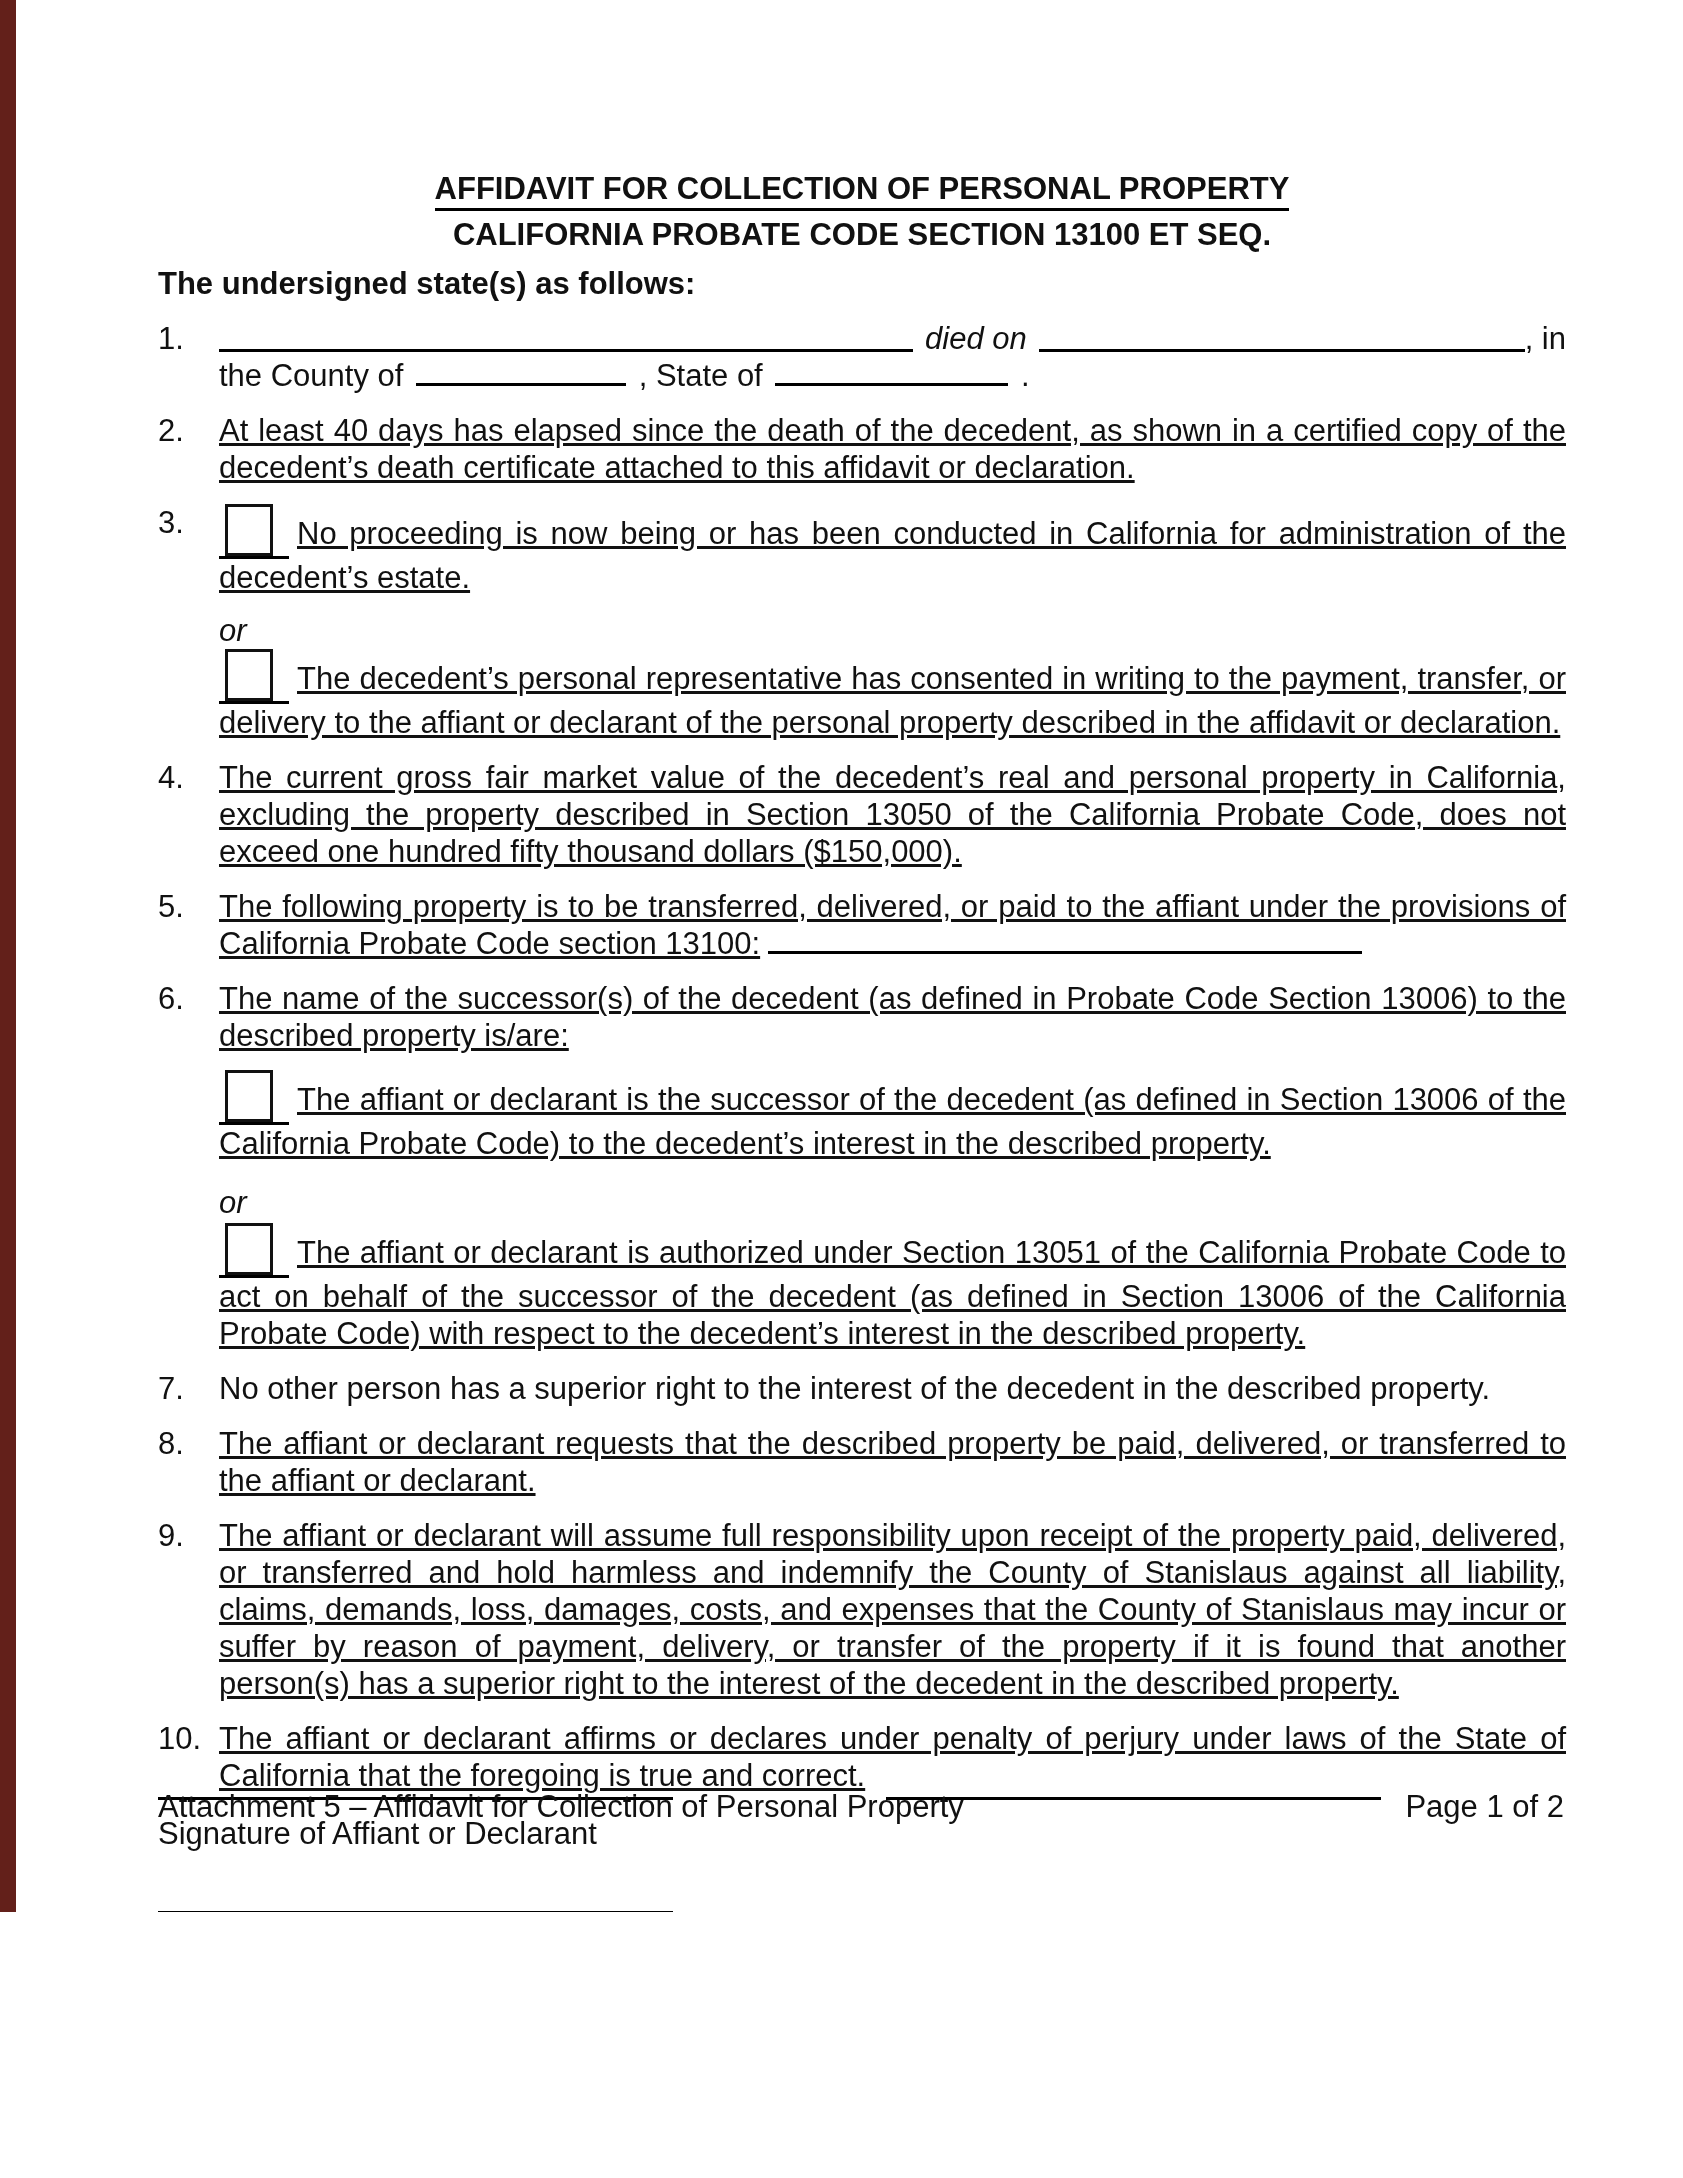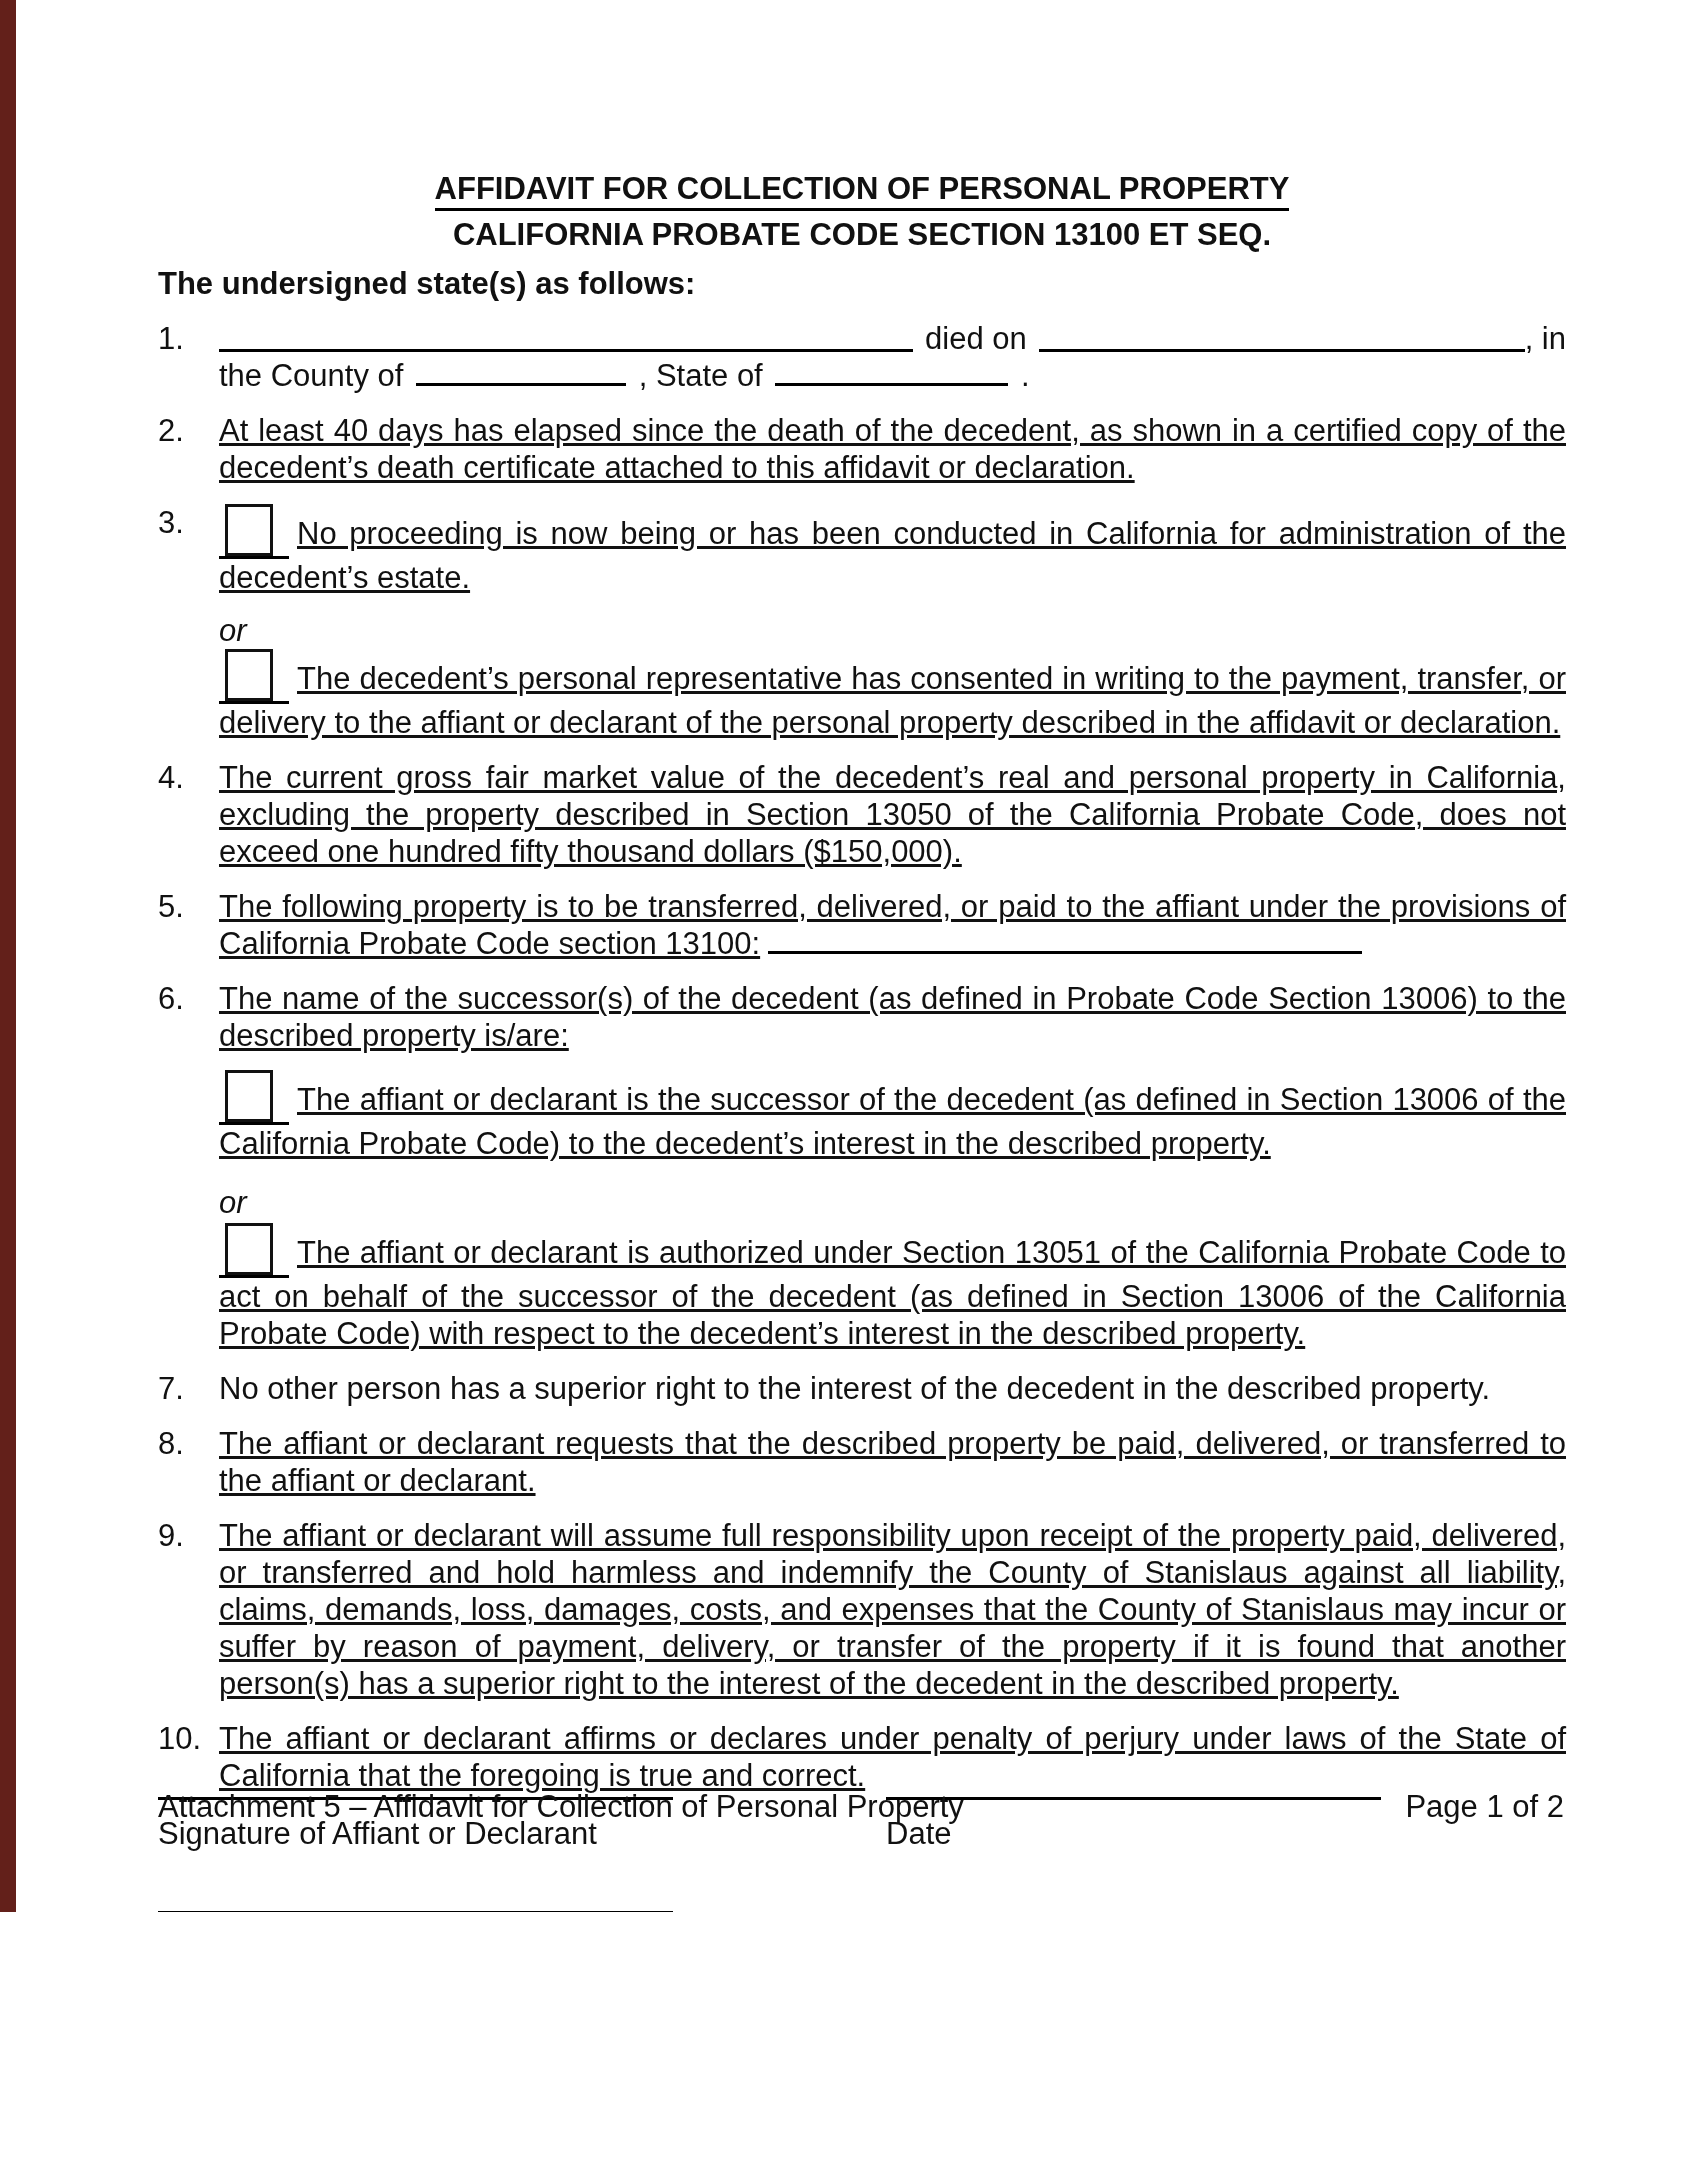--- a/index.html
+++ b/index.html
@@ -14,21 +14,21 @@
   .title .t2{margin-top:5px;}
   .intro{margin-top:12px;font-weight:bold;}
   .item{display:flex;margin-top:18px;}
   .item .num{flex:0 0 61px;}
   .item .body{flex:1;min-width:0;}
   .just{text-align:justify;text-decoration:underline;}
   
   .line1{display:flex;align-items:baseline;white-space:nowrap;}
   .line1 .blank{align-self:flex-end;height:0;border-bottom:3px solid #000;margin-bottom:5px;}
   .g15{flex:1.5;} .g10{flex:1.05;}
-  .padw{padding:0 12px;}
+  .padw{padding:0 12px;font-style:italic;}
   .blank-inline{display:inline-block;height:6px;border-bottom:3px solid #000;}
   .w212{width:210px;margin:0 4px;} .w235{width:233px;margin:0 4px;}
   .w600{width:594px;margin-left:8px;}
   
   .cbwrap{display:inline-block;border-bottom:3px solid #000;padding:0 16px 0 6px;margin-right:8px;}
   .cb{display:inline-block;width:42px;height:46px;border:3px solid #111;vertical-align:-12px;background:#fff;}
   .or{font-weight:normal;font-style:italic;}
   .or3{display:block;margin:16px 0 -18px;position:relative;z-index:2;}
   .or6{display:block;margin:22px 0 2px;}
   
@@ -131,21 +131,20 @@
   </div>
 
   <div class="sig-block">
     <div class="sig-row">
       <div class="sig-col">
         <div class="rule"></div>
         <div class="sig-label">Signature of Affiant or Declarant</div>
       </div>
       <div class="sig-col date">
         <div class="rule"></div>
-        <div class="sig-label">Date</div>
       </div>
     </div>
     <div class="print-row">
       <div class="rule"></div>
       <div class="sig-label">Print Name of Affiant or Declarant</div>
     </div>
   </div>
 
   <div class="footer">
     <span>Attachment 5 – Affidavit for Collection of Personal Property</span>

